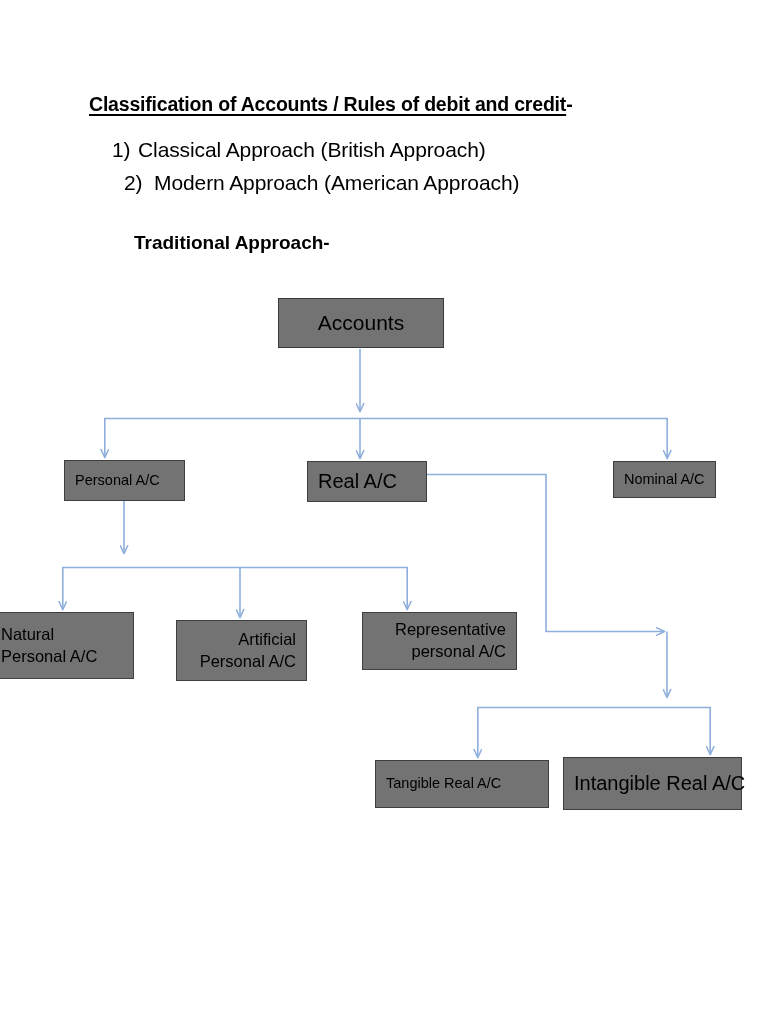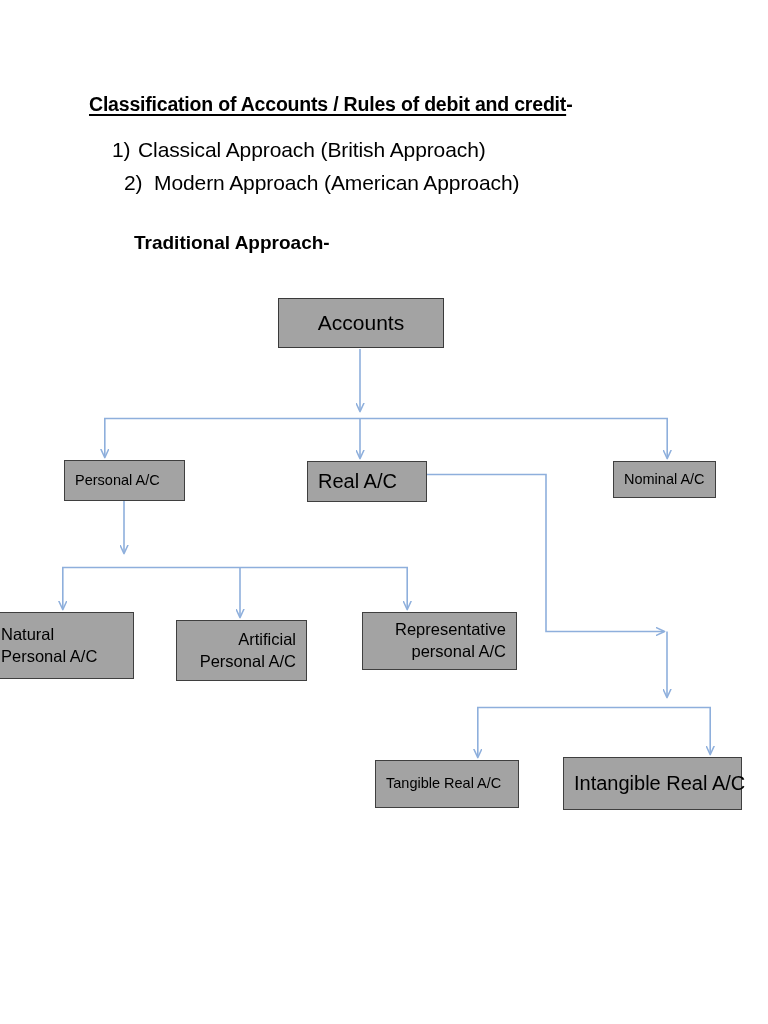--- a/index.html
+++ b/index.html
@@ -85,21 +85,21 @@
     left: 0;
     top: 0;
     width: 768px;
     height: 1024px;
     pointer-events: none;
   }
 
   .node {
     position: absolute;
     box-sizing: border-box;
-    background: #a3a3a3;
+    background: #737373;
     border: 1.4px solid #3f3f3f;
     display: flex;
     flex-direction: column;
     justify-content: center;
     padding: 13px 10px;
     line-height: 1.32;
     color: #000000;
     z-index: 2;
   }
   .node span { display: block; white-space: nowrap; }
@@ -133,21 +133,21 @@
     left: 176px; top: 620px; width: 131px; height: 61px;
     font-size: 16.5px;
     align-items: flex-end;
   }
   #node-representative {
     left: 362px; top: 612px; width: 155px; height: 58px;
     font-size: 16.5px;
     text-align: right;
   }
   #node-tangible {
-    left: 375px; top: 760px; width: 144px; height: 48px;
+    left: 375px; top: 760px; width: 174px; height: 48px;
     font-size: 14.5px;
     justify-content: center;
   }
   #node-intangible {
     left: 563px; top: 757px; width: 179px; height: 53px;
     font-size: 20px;
     justify-content: center;
   }
 </style>
 </head>

